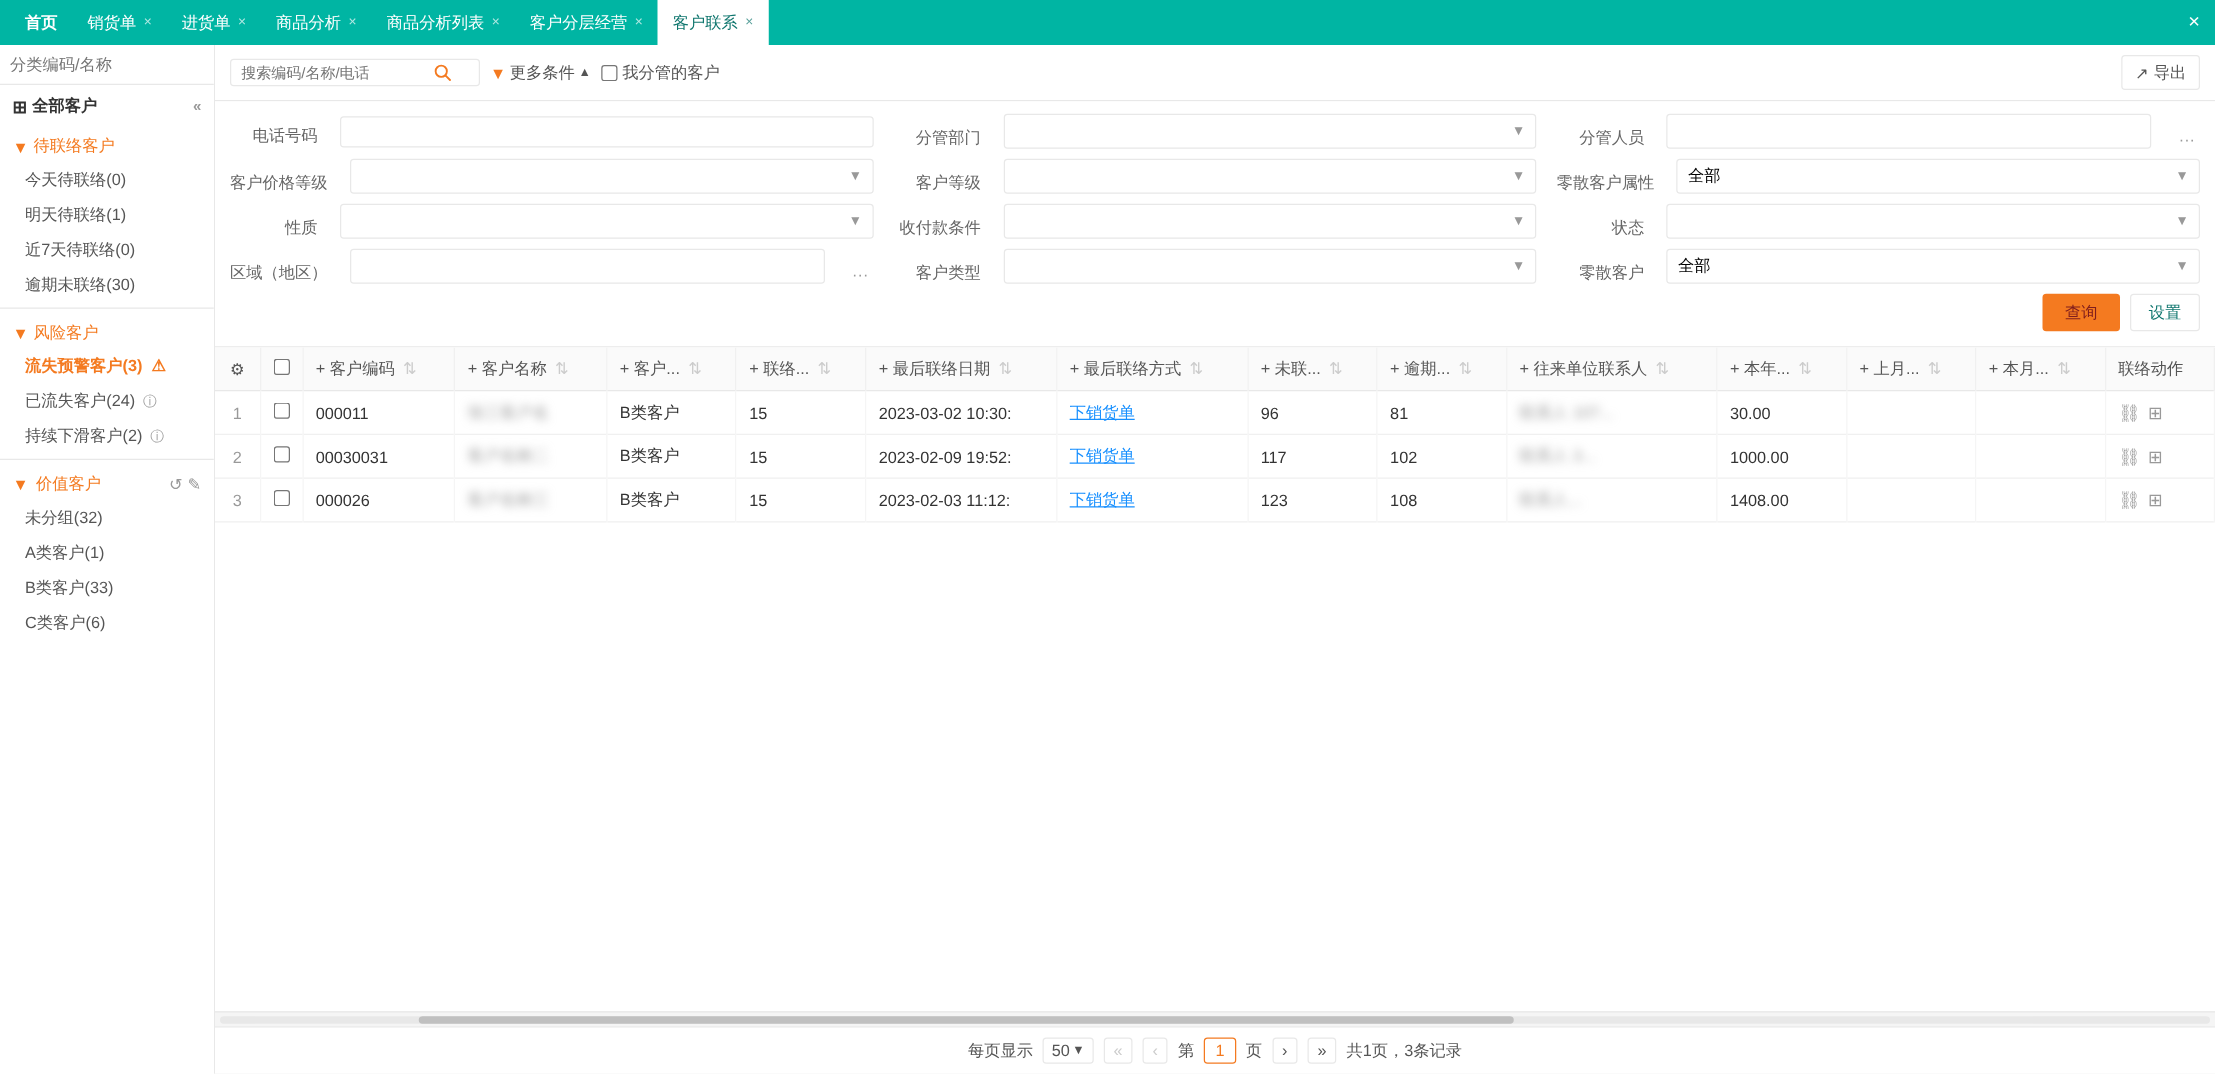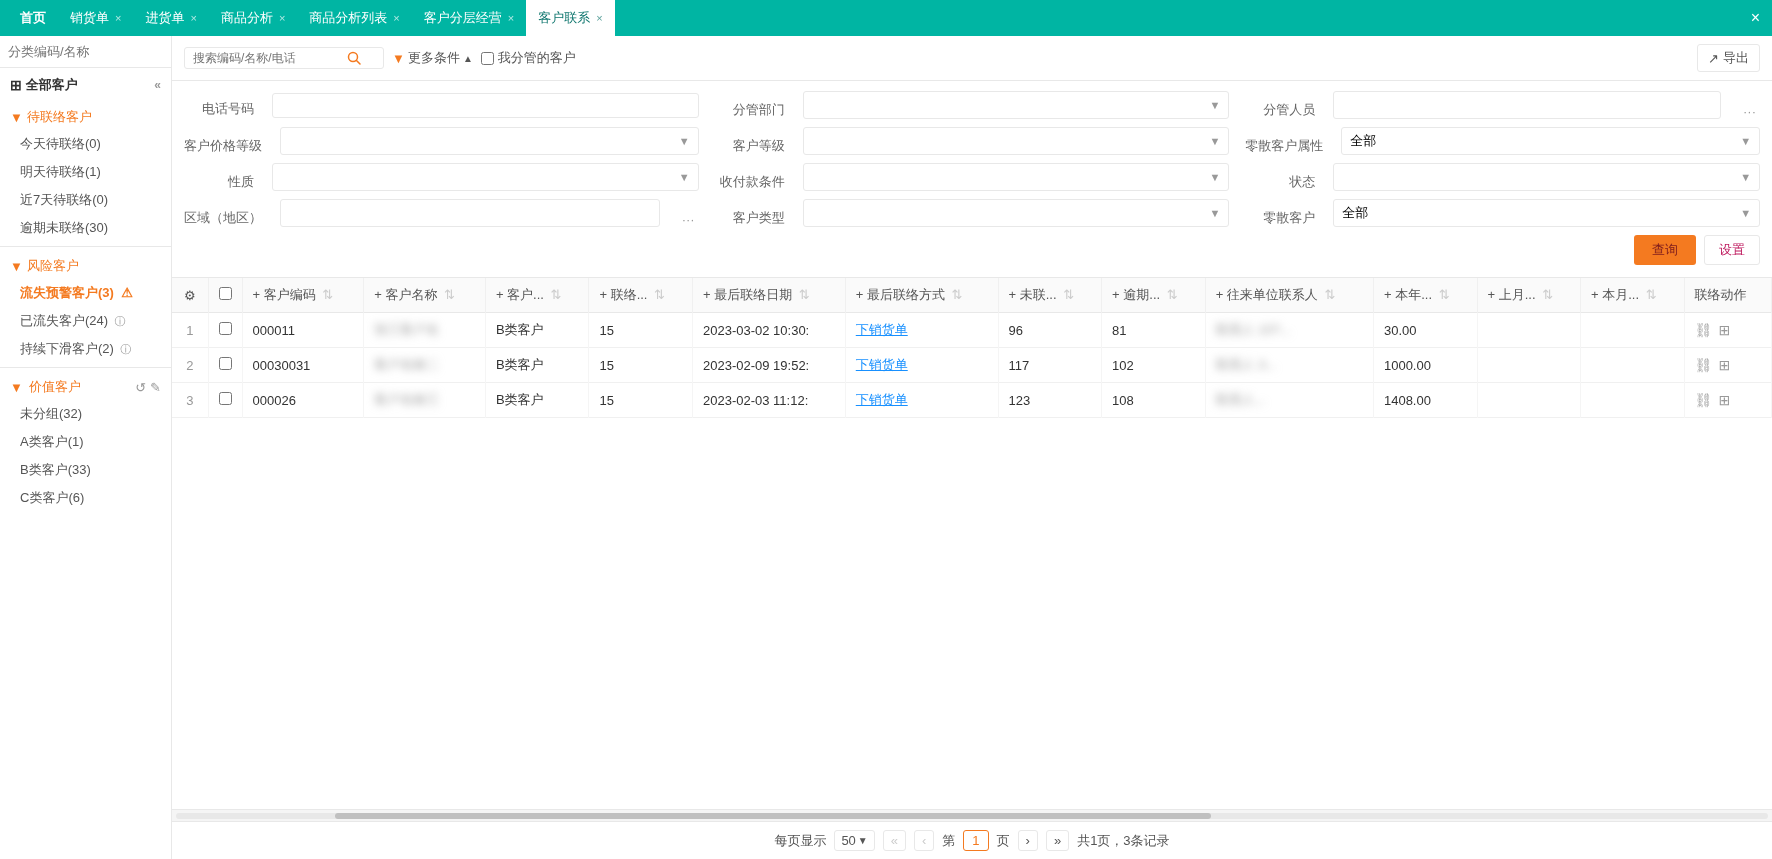--- a/index.html
+++ b/index.html
@@ -112,21 +112,21 @@
       border: 1px solid #e8e8e8; border-radius: 3px; padding: 4px 8px; cursor: pointer;
       min-height: 28px;
     }
     .filter-select .chevron { color: #999; font-size: 11px; }
     .filter-more { color: #999; cursor: pointer; padding: 0 4px; }
     .query-btn {
       background: #f47a20; color: #7f1d1d; border: none; border-radius: 3px;
       padding: 6px 18px; cursor: pointer; font-size: 13px;
     }
     .settings-btn {
-      background: white; color: #be185d; border: 1px solid #e8e8e8; border-radius: 3px;
+      background: white; color: #0f766e; border: 1px solid #e8e8e8; border-radius: 3px;
       padding: 5px 14px; cursor: pointer; font-size: 13px;
     }
 
     
     .table-area {
       flex: 1; overflow: auto; background: white;
     }
     table {
       width: 100%; border-collapse: collapse; font-size: 12px;
     }

